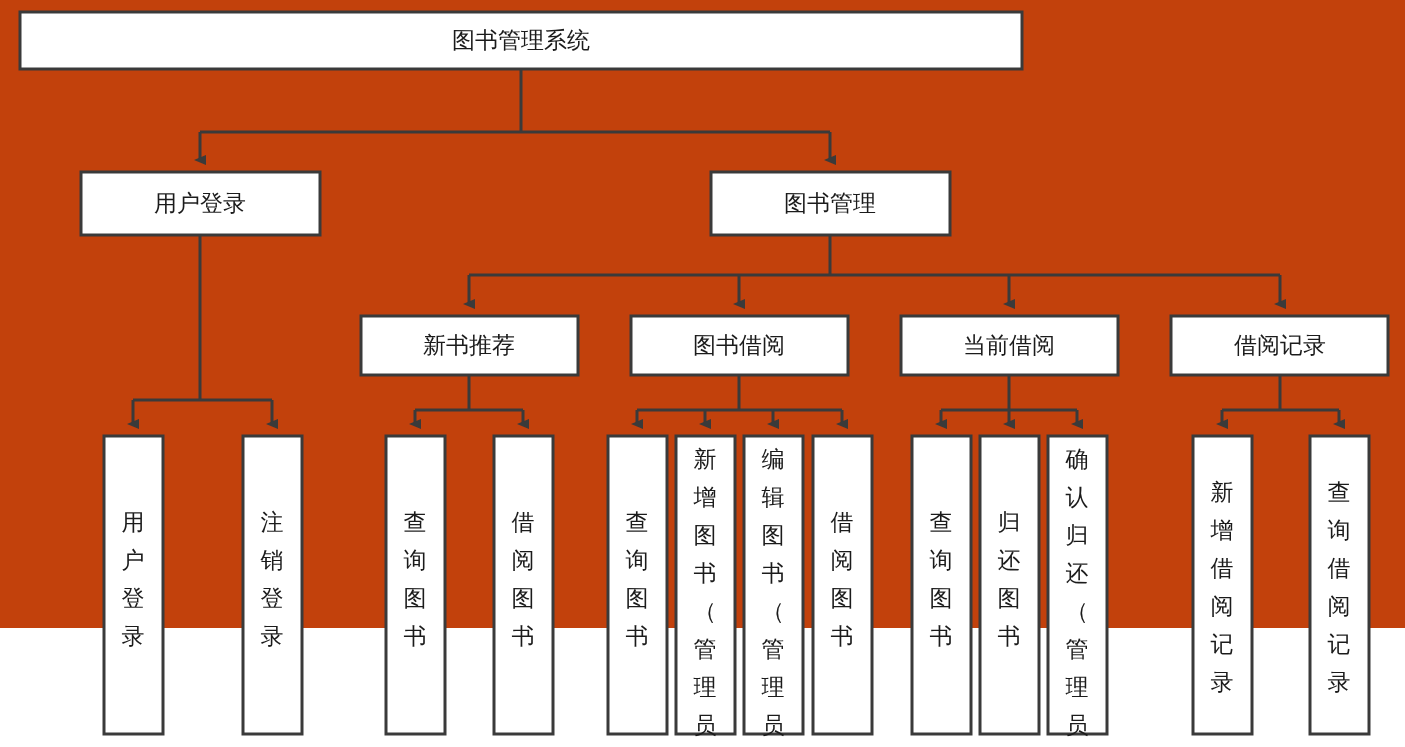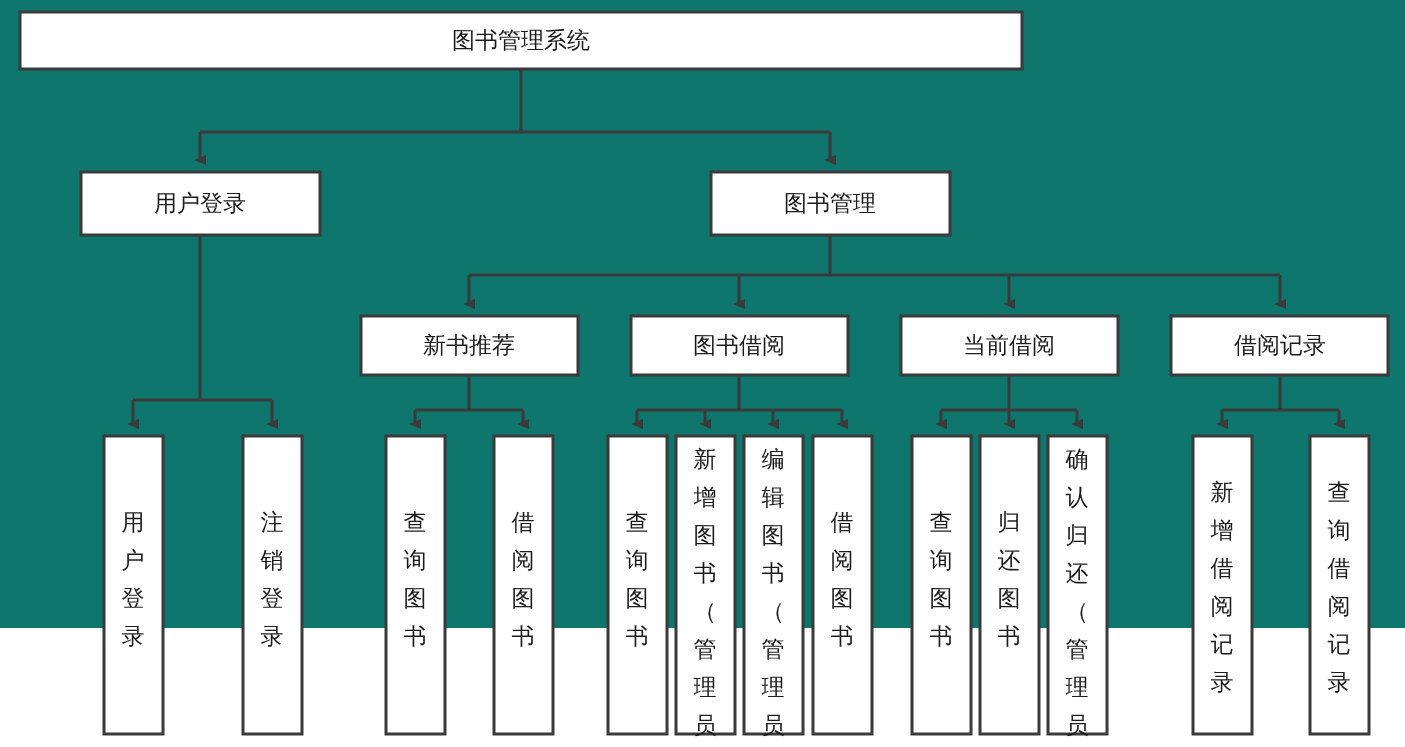--- a/index.html
+++ b/index.html
@@ -1,20 +1,20 @@
 <!DOCTYPE html>
 <html><head>
 <meta charset="utf-8">
 <style>
   html,body{margin:0;padding:0;background:#ffffff;}
   body{
     font-family:"Liberation Sans","DejaVu Sans",sans-serif;
     width:1405px;height:747px;overflow:hidden;
   }
-  #stage{position:relative;width:1405px;height:628px;background:#0f766e;}
+  #stage{position:relative;width:1405px;height:628px;background:#c2410c;}
   svg#diagram{position:absolute;left:0;top:0;width:1405px;height:747px;}
   .node-box{fill:#ffffff;stroke:#3a3a3a;stroke-width:3;}
   .node-label{
     fill:#1b1b1b;
     font-family:"Liberation Sans","DejaVu Sans",sans-serif;
     font-size:23px;
     text-anchor:middle;
     dominant-baseline:middle;
   }
   .leaf-label{

